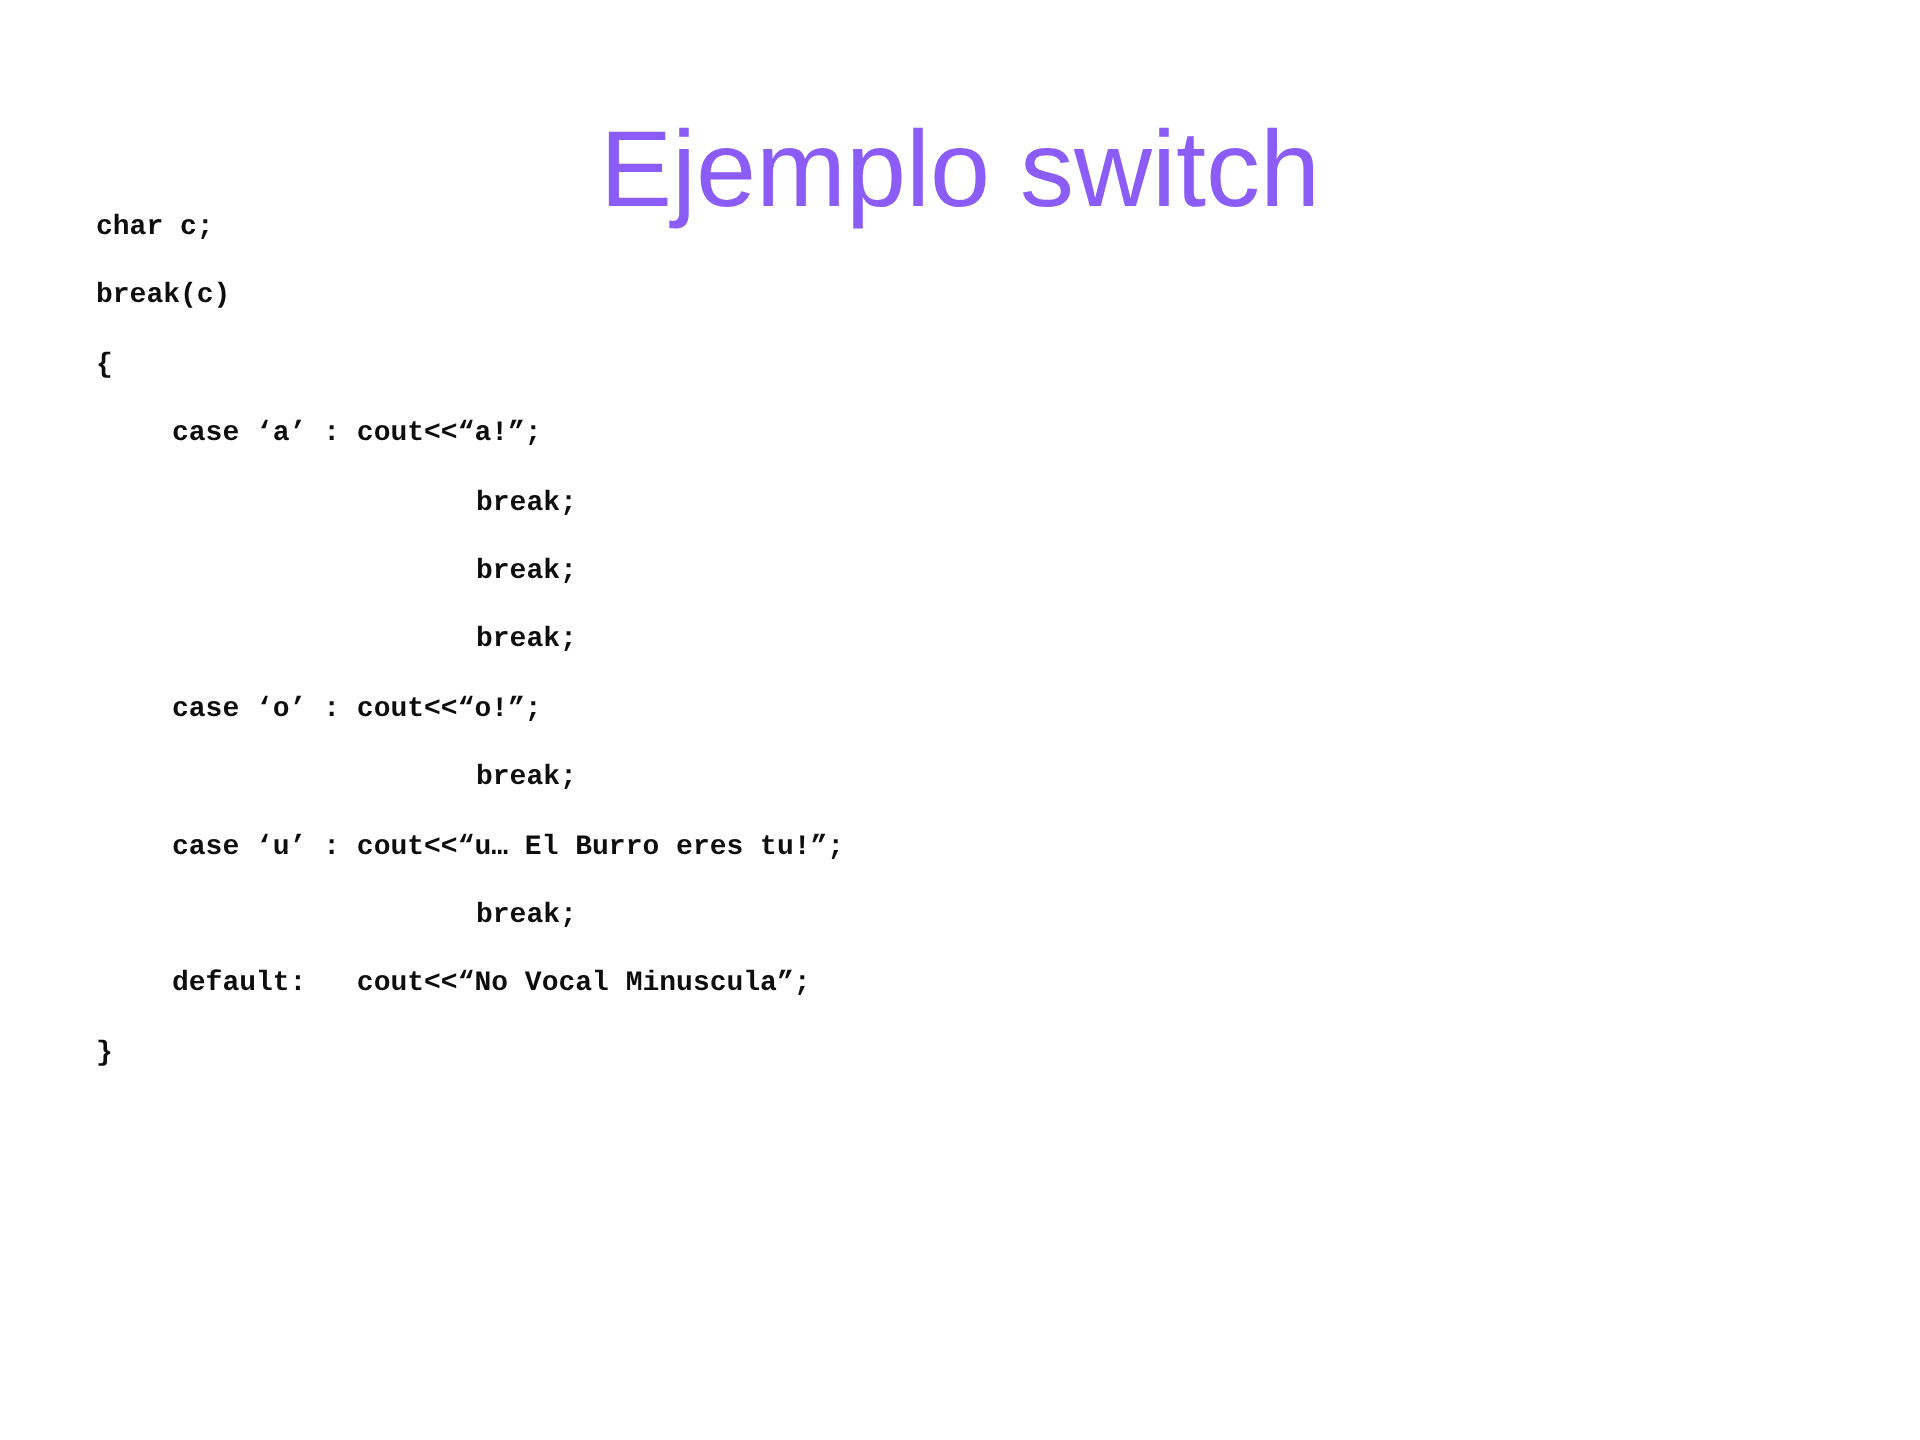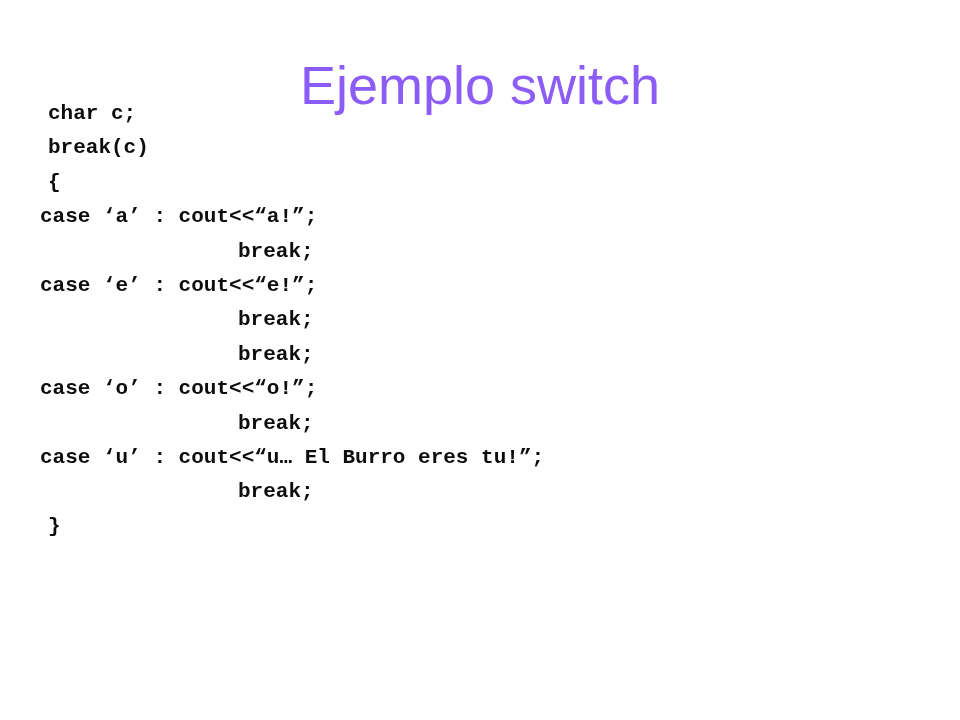--- a/index.html
+++ b/index.html
@@ -34,47 +34,47 @@
     white-space: nowrap;
   }
   #code-block {
     position: absolute;
     left: 0;
     top: 97px;
     width: 960px;
   }
   .code-line {
     font-family: "Liberation Mono", "DejaVu Sans Mono", monospace;
-    font-size: 21px;
+    font-size: 14px;
     font-weight: bold;
     line-height: 34.4px;
     color: #000000;
     white-space: pre;
     color: #0d0d0d;
   }
   .indent-0 { padding-left: 48px; }
-  .indent-1 { padding-left: 40px; }
+  .indent-1 { padding-left: 86px; }
   .indent-2 { padding-left: 238px; }
 </style>
 </head>
 <body>
 
 <div id="slide">
 
   <h1 id="slide-title">Ejemplo switch</h1>
 
   <div id="code-block">
       <div class="code-line indent-0">char c;</div>
       <div class="code-line indent-0">break(c)</div>
       <div class="code-line indent-0">{</div>
       <div class="code-line indent-1">case ‘a’ : cout&lt;&lt;“a!”;</div>
       <div class="code-line indent-2">break;</div>
-      <div class="code-line indent-1">case ‘e’ : cout&lt;&lt;“e!”;</div>
       <div class="code-line indent-2">break;</div>
       <div class="code-line indent-2">break;</div>
       <div class="code-line indent-1">case ‘o’ : cout&lt;&lt;“o!”;</div>
       <div class="code-line indent-2">break;</div>
       <div class="code-line indent-1">case ‘u’ : cout&lt;&lt;“u… El Burro eres tu!”;</div>
       <div class="code-line indent-2">break;</div>
+      <div class="code-line indent-1">default:   cout&lt;&lt;“No Vocal Minuscula”;</div>
       <div class="code-line indent-0">}</div>
     </div>
 
 </div>
 
 </body></html>

